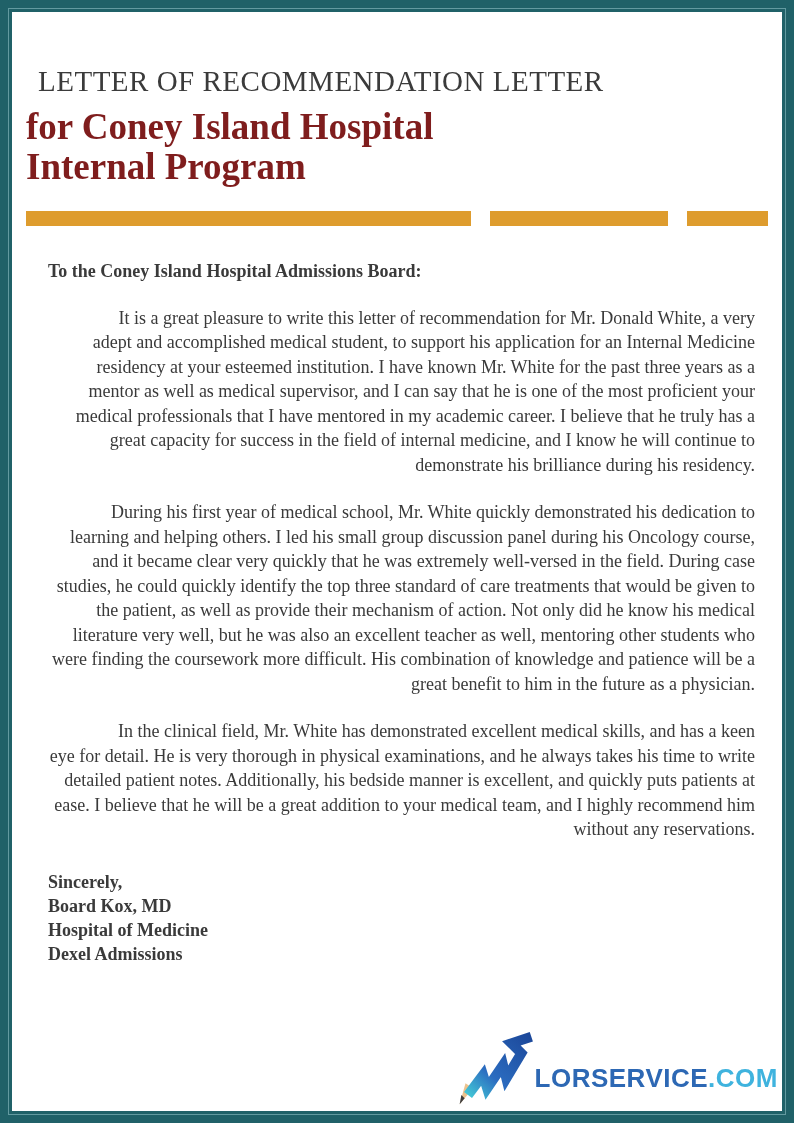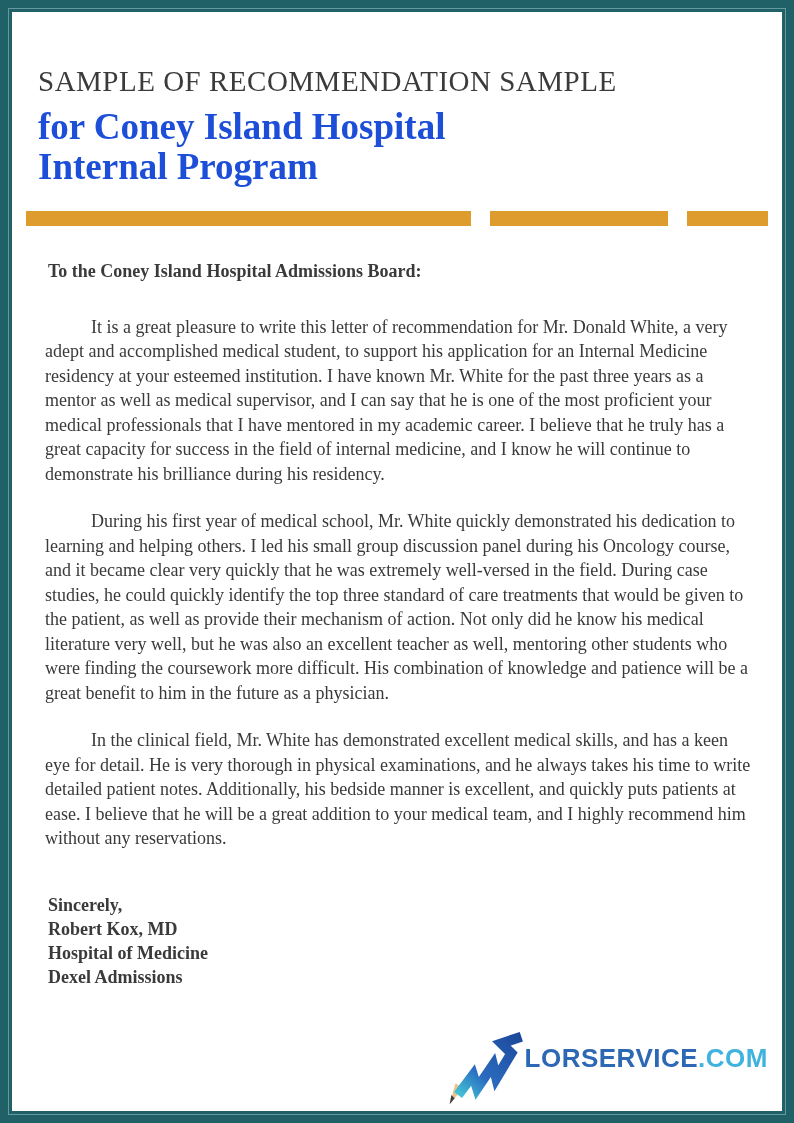--- a/index.html
+++ b/index.html
@@ -29,26 +29,25 @@
   
   .eyebrow {
     margin-left: 12px;
     font-size: 29px;
     line-height: 31px;
     font-weight: 400;
     color: #3b3b3b;
     letter-spacing: 0.5px;
   }
   .doc-title {
-    margin-left: 12px;
     margin-top: 10px;
     font-size: 37px;
     line-height: 40px;
     font-weight: 700;
-    color: #1d4ed8;
+    color: #7f1d1d;
   }
   
   .bars {
     margin-top: 24px;
     display: flex;
     gap: 19px;
     height: 15px;
   }
   .bar { background: #de9c2e; height: 15px; }
   .bar-long   { width: 446px; }
@@ -59,40 +58,40 @@
     margin-top: 33px;
     margin-left: 19px;
     width: 710px;
     color: #3a3a3a;
     font-size: 18px;
     line-height: 24.5px;
   }
   .salutation {
     font-weight: 700;
     margin-left: 3px;
-    margin-bottom: 31px;
+    margin-bottom: 22px;
   }
   .para {
     text-indent: 46px;
     margin-bottom: 23px;
-    text-align: left;
+    text-align: right;
   }
   .signature {
-    margin-top: 42px;
+    margin-top: 28px;
     margin-left: 3px;
     font-weight: 700;
     line-height: 24px;
   }
   
   .logo {
     position: absolute;
-    right: 14px;
+    right: 4px;
     bottom: 6px;
     display: flex;
-    align-items: center;
+    align-items: flex-end;
     cursor: pointer;
   }
   .logo-icon { width: 86px; height: 80px; display: block; }
   .logo-text {
     font-family: "Liberation Sans", sans-serif;
     font-weight: 700;
     font-size: 26px;
     letter-spacing: 0.5px;
     line-height: 26px;
     padding-bottom: 14px;
@@ -101,21 +100,21 @@
   }
   .logo-primary   { color: #2d68b4; }
   .logo-secondary { color: #3fb3de; }
 </style>
 </head>
 <body>
 
 <div class="page">
   <div class="content">
 
-    <div class="eyebrow">SAMPLE OF RECOMMENDATION SAMPLE</div>
+    <div class="eyebrow">LETTER OF RECOMMENDATION LETTER</div>
 
     <div class="doc-title">
       <div>for Coney Island Hospital</div>
       <div>Internal Program</div>
     </div>
 
     <div class="bars">
       <div class="bar bar-long"></div>
       <div class="bar bar-medium"></div>
       <div class="bar bar-short"></div>
@@ -125,21 +124,21 @@
       <div class="salutation">To the Coney Island Hospital Admissions Board:</div>
 
       <p class="para">It is a great pleasure to write this letter of recommendation for Mr. Donald White, a very adept and accomplished medical student, to support his application for an Internal Medicine residency at your esteemed institution. I have known Mr. White for the past three years as a mentor as well as medical supervisor, and I can say that he is one of the most proficient your medical professionals that I have mentored in my academic career. I believe that he truly has a great capacity for success in the field of internal medicine, and I know he will continue to demonstrate his brilliance during his residency.</p>
 
       <p class="para">During his first year of medical school, Mr. White quickly demonstrated his dedication to learning and helping others. I led his small group discussion panel during his Oncology course, and it became clear very quickly that he was extremely well-versed in the field. During case studies, he could quickly identify the top three standard of care treatments that would be given to the patient, as well as provide their mechanism of action. Not only did he know his medical literature very well, but he was also an excellent teacher as well, mentoring other students who were finding the coursework more difficult. His combination of knowledge and patience will be a great benefit to him in the future as a physician.</p>
 
       <p class="para">In the clinical field, Mr. White has demonstrated excellent medical skills, and has a keen eye for detail. He is very thorough in physical examinations, and he always takes his time to write detailed patient notes. Additionally, his bedside manner is excellent, and quickly puts patients at ease. I believe that he will be a great addition to your medical team, and I highly recommend him without any reservations.</p>
 
       <div class="signature">
         <div>Sincerely,</div>
-        <div>Robert Kox, MD</div>
+        <div>Board Kox, MD</div>
         <div>Hospital of Medicine</div>
         <div>Dexel Admissions</div>
       </div>
     </div>
 
     <div class="logo">
       <svg class="logo-icon" viewBox="0 0 100 96" aria-hidden="true">
         <defs>
           <linearGradient id="ribbonGrad" x1="0" y1="1" x2="1" y2="0">
             <stop offset="0" stop-color="#43c6d6"></stop>

